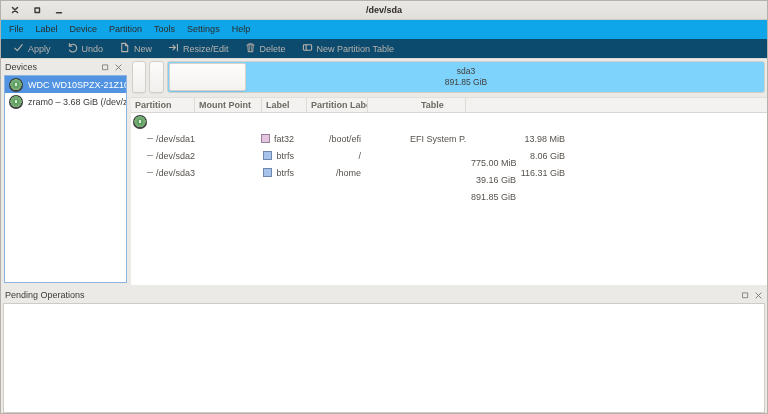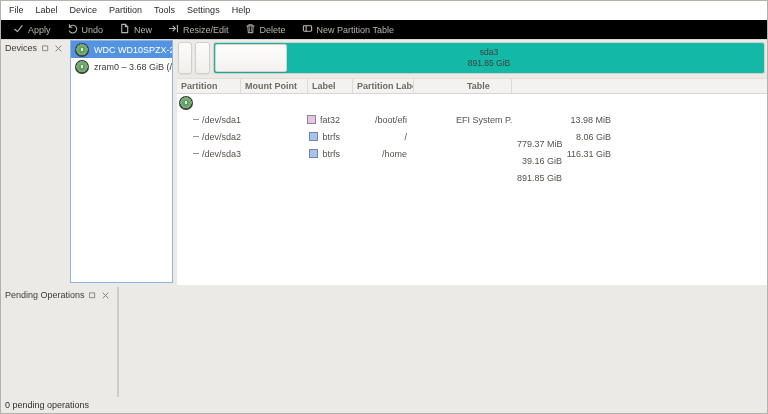--- a/index.html
+++ b/index.html
@@ -10,52 +10,52 @@
 
   
   .titlebar { height:19px; background:linear-gradient(#eae8e4,#e2dfdb); border-bottom:1px solid #cdc9c3;
               display:flex; align-items:center; position:relative; flex:none; }
   .winbtn { width:16px; height:15px; margin-left:6px; display:flex; align-items:center; justify-content:center;
             color:#3c3a37; cursor:default; }
   .winbtn svg { display:block; }
   .win-title { position:absolute; left:0; right:0; text-align:center; font-weight:bold; color:#2e2b28; }
 
   
-  .menubar { height:19px; background:#ffffff; display:flex; align-items:center; padding-left:2px; flex:none; }
+  .menubar { height:19px; background:#0ea5e9; display:flex; align-items:center; padding-left:2px; flex:none; }
   .menu-item { padding:0 6px; line-height:19px; color:#2e2b28; }
 
   
-  .toolbar { height:20px; background:#000000; border-bottom:1px solid #dcd9d4; display:flex; align-items:center;
+  .toolbar { height:20px; background:#0c4a6e; border-bottom:1px solid #dcd9d4; display:flex; align-items:center;
              padding-left:4px; flex:none; }
   .tbtn { display:flex; align-items:center; gap:4px; padding:0 8px; color:#b7b3ac; height:18px; }
   .tbtn svg { flex:none; }
   .tbtn.darker-icon svg { color:#a5a19a; }
 
   
   .main { flex:1 1 auto; display:flex; min-height:0; }
-  .left-pane { width:172px; flex:none; display:flex; flex-direction:row; }
+  .left-pane { width:126px; flex:none; display:flex; flex-direction:column; }
   .panel-head { height:16px; display:flex; align-items:center; padding:0 4px; color:#3c3a37; flex:none; }
   .panel-head .ph-label { flex:1 1 auto; }
   .mini-ico { width:10px; height:10px; display:flex; align-items:center; justify-content:center; color:#807c76; margin-left:3px; }
   .device-list { flex:1 1 auto; margin:0 0 2px 3px; background:#fff; border:1px solid #8bb5e0; overflow:hidden; }
   .dev-item { height:17px; display:flex; align-items:center; padding-left:4px; color:#3c3a37; white-space:nowrap; }
   .dev-item.selected { background:#5294e2; color:#fff; }
   .disk-ico { width:14px; height:14px; border-radius:50%; flex:none; margin-right:5px;
               background:radial-gradient(circle at 50% 48%, #d9ead9 0 15%, #5f9f5f 15% 32%, #74ab74 32% 57%, #474747 57% 100%);
               box-shadow:0 0 0 1px rgba(0,0,0,.15) inset; }
   .splitter { width:4px; flex:none; background:#eceae7; cursor:col-resize; }
 
   .right-pane { flex:1 1 auto; display:flex; flex-direction:column; min-width:0; }
   
   .diskbar { height:38px; flex:none; display:flex; align-items:center; padding:0 2px 2px 1px; gap:3px; }
   .seg { height:32px; border:1px solid #d2cec9; border-radius:3px;
          background:linear-gradient(#fcfbfa,#f2f0ed); box-shadow:0 1px 1px rgba(0,0,0,.06); }
   .seg.small1 { width:14px; flex:none; }
   .seg.small2 { width:15px; flex:none; }
-  .seg.big { flex:1 1 auto; position:relative; background:#14b8a6; box-shadow:none; }
+  .seg.big { flex:1 1 auto; position:relative; background:#7dd3fc; box-shadow:none; }
   .seg-used { position:absolute; left:1px; top:1px; bottom:1px; border:1px solid #d6d2cd; border-radius:2px;
               background:linear-gradient(#fefdfd,#f4f2ef); box-shadow:0 1px 1px rgba(0,0,0,.08); }
   .seg-label { position:absolute; inset:0; display:flex; flex-direction:column; align-items:center; justify-content:center;
                font-size:8.5px; line-height:11px; color:#413e3a; }
 
   
   .ptable { flex:1 1 auto; background:#fff; display:flex; flex-direction:column; min-height:0; border-top:1px solid #e2dfda; }
   .thead { height:15px; flex:none; background:#f4f2f0; border-bottom:1px solid #d9d6d1; display:flex; }
   .th { border-right:1px solid #dedbd6; padding:0 0 0 4px; line-height:14px; font-weight:bold; color:#6e6a64;
         white-space:nowrap; overflow:hidden; }
@@ -70,33 +70,51 @@
   .c-fill  { flex:1 1 auto; }
   .tr { height:17px; display:flex; align-items:center; color:#56524d; }
   .tr .td { white-space:nowrap; overflow:hidden; padding-left:4px;text-align:right; }
   .device-row { height:17px; display:flex; align-items:center; color:#3c3933; padding-left:2px; }
   .device-row .disk-ico { margin-right:5px; }
   .tree-dash { display:inline-block; width:6px; height:1px; background:#9b968f; vertical-align:middle; margin:0 3px 2px 1px; }
   .td.c-type, .td.c-mount { padding-left:13px; }
   .swatch { display:inline-block; width:9px; height:9px; border:1px solid #999; vertical-align:-1px; margin-right:4px; }
 
   
-  .pending { flex:none; display:flex; margin-top:2px; }
+  .pending { flex:none; display:flex; flex-direction:column; margin-top:2px; }
   .pending-body { height:110px; margin:0 2px; background:#fff; border:1px solid #cfccc6; }
 
   
   .statusbar { height:16px; flex:none; display:flex; align-items:center; padding-left:4px; color:#33302c; }
 
   svg { stroke:currentColor; fill:none; stroke-width:1.2; stroke-linecap:round; stroke-linejoin:round; }
 </style>
 </head>
 <body>
 
 <div class="app">
 
+  <div class="titlebar">
+    <span class="winbtn">
+      <svg width="8" height="8" viewBox="0 0 8 8">
+          <path d="M1.5 1.5 L6.5 6.5 M6.5 1.5 L1.5 6.5" stroke-width="1.5"></path>
+        </svg>
+    </span>
+    <span class="winbtn">
+      <svg width="8" height="8" viewBox="0 0 8 8">
+          <rect x="2" y="2" width="4.5" height="4.5" stroke-width="1.4"></rect>
+        </svg>
+    </span>
+    <span class="winbtn">
+      <svg width="8" height="8" viewBox="0 0 8 8">
+          <path d="M1.5 6.8 H6.5" stroke-width="1.5"></path>
+        </svg>
+    </span>
+    <div class="win-title">/dev/sda</div>
+  </div>
 
   <div class="menubar">
     <span class="menu-item">File</span>
     <span class="menu-item">Label</span>
     <span class="menu-item">Device</span>
     <span class="menu-item">Partition</span>
     <span class="menu-item">Tools</span>
     <span class="menu-item">Settings</span>
     <span class="menu-item">Help</span>
   </div>
@@ -206,21 +224,21 @@
         <div class="device-row">
           <span class="disk-ico"></span>
         </div>
 
         <div class="tr">
           <div class="td c-part"><span class="tree-dash"></span><span>/dev/sda1</span></div>
           <div class="td c-type"><span class="swatch" style="background-color: rgb(227, 197, 224); border-color: rgb(154, 127, 152);"></span><span>fat32</span></div>
           <div class="td c-mount">/boot/efi</div>
           <div class="td c-label"></div>
           <div class="td c-plabel">EFI System P...</div>
-          <div class="td c-size">779.37 MiB</div>
+          <div class="td c-size">775.00 MiB</div>
           <div class="td c-used">13.98 MiB</div>
           <div class="td c-fill"></div>
         </div>
 
         <div class="tr">
           <div class="td c-part"><span class="tree-dash"></span><span>/dev/sda2</span></div>
           <div class="td c-type"><span class="swatch" style="background-color: rgb(167, 195, 236); border-color: rgb(111, 135, 173);"></span><span>btrfs</span></div>
           <div class="td c-mount">/</div>
           <div class="td c-label"></div>
           <div class="td c-plabel"></div>
@@ -253,17 +271,14 @@
       </span>
       <span class="mini-ico">
         <svg width="7" height="7" viewBox="0 0 8 8">
             <path d="M1 1 L7 7 M7 1 L1 7" stroke-width="1.1"></path>
           </svg>
       </span>
     </div>
     <div class="pending-body"></div>
   </div>
 
-  <div class="statusbar">
-    <span>0 pending operations</span>
-  </div>
 
 </div>
 
 </body></html>

